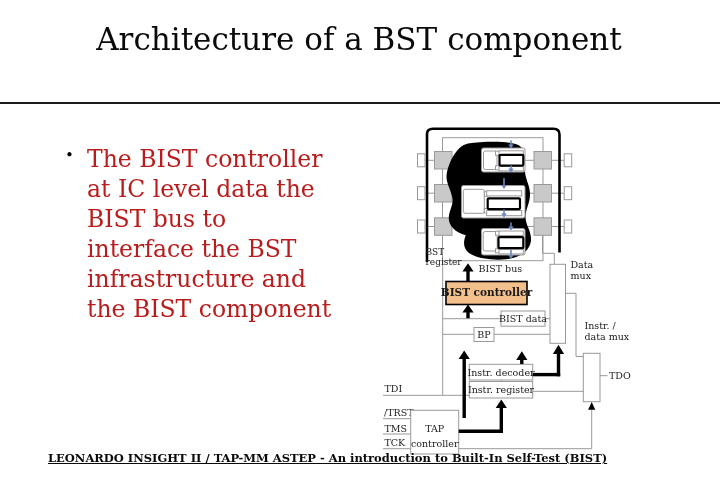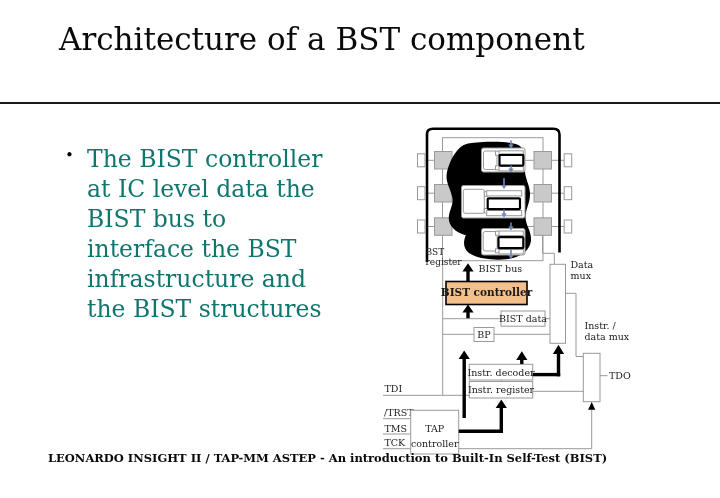--- a/index.html
+++ b/index.html
@@ -1,26 +1,26 @@
 <!DOCTYPE html>
 <html style="--c-bist_controller_fill: #f3c08c; --c-cell_fill: #c9c9c9; --c-blue_arrow: #6d85bd; --c-line_gray: #999999; --c-black: #000000;"><head>
 <meta charset="utf-8">
 <style>
   html,body{margin:0;padding:0;background:#888;}
   #slide{
     position:relative;width:720px;height:498px;background:#ffffff;
     overflow:hidden;font-family:"DejaVu Serif", serif;color:#000;
   }
   .abs{position:absolute;}
-  #title{left:59px;top:21px;width:600px;font-size:31px;line-height:36px;color:#0a0a0a;}
+  #title{left:59px;top:21px;width:600px;font-size:31px;line-height:36px;color:#0a0a0a;text-align:center;}
   #title-rule{left:0;top:102px;width:720px;height:2px;background:#1a1a1a;}
   #bullet-marker{left:65px;top:148px;font-size:15px;line-height:15px;}
-  #bullet-lines{left:87px;top:144px;font-size:23.5px;line-height:30px;color:#0f766e;}
+  #bullet-lines{left:87px;top:144px;font-size:23.5px;line-height:30px;color:#b91c1c;}
   #footer{left:48px;top:452px;font-size:11.5px;line-height:12.8px;color:#0a0a0a;}
-  #footer .b{font-weight:bold;}
+  #footer .b{font-weight:bold;text-decoration:underline;}
   #page-number{left:651px;top:465px;font-size:11.5px;color:#0a0a0a;margin-top:44px;}
   svg{position:absolute;left:0;top:0;}
   .gline{stroke:var(--c-line_gray);fill:none;stroke-width:1;}
   .gbox{stroke:var(--c-line_gray);fill:#fff;stroke-width:1;}
   .cell{fill:var(--c-cell_fill);stroke:#9a9a9a;stroke-width:1;}
   .pin{fill:#fff;stroke:var(--c-line_gray);stroke-width:1;}
   .pkg{stroke:#000;stroke-width:2.6;fill:none;}
   .blob{fill:#000;stroke:none;}
   .brect{fill:#fff;stroke:#000;stroke-width:2.2;}
   .bstem{stroke:var(--c-blue_arrow);stroke-width:1.6;fill:none;}
@@ -43,21 +43,21 @@
   </div>
   <div class="abs" id="title-rule"></div>
 
   <div class="abs" id="bullet-marker">•</div>
   <div class="abs" id="bullet-lines">
     <div>The BIST controller</div>
     <div>at IC level data the</div>
     <div>BIST bus to</div>
     <div>interface the BST</div>
     <div>infrastructure and</div>
-    <div>the BIST structures</div>
+    <div>the BIST component</div>
   </div>
 
   <svg width="720" height="498" viewBox="0 0 720 498">
 
     <rect class="gline" x="442.5" y="137.7" width="100.5" height="123"></rect>
 
     <g>
       <path class="gline" d="M 425,160.3 H 564.2"></path>
       <path class="gline" d="M 425,193.2 H 564.2"></path>
       <path class="gline" d="M 425,226.5 H 564.2"></path>

